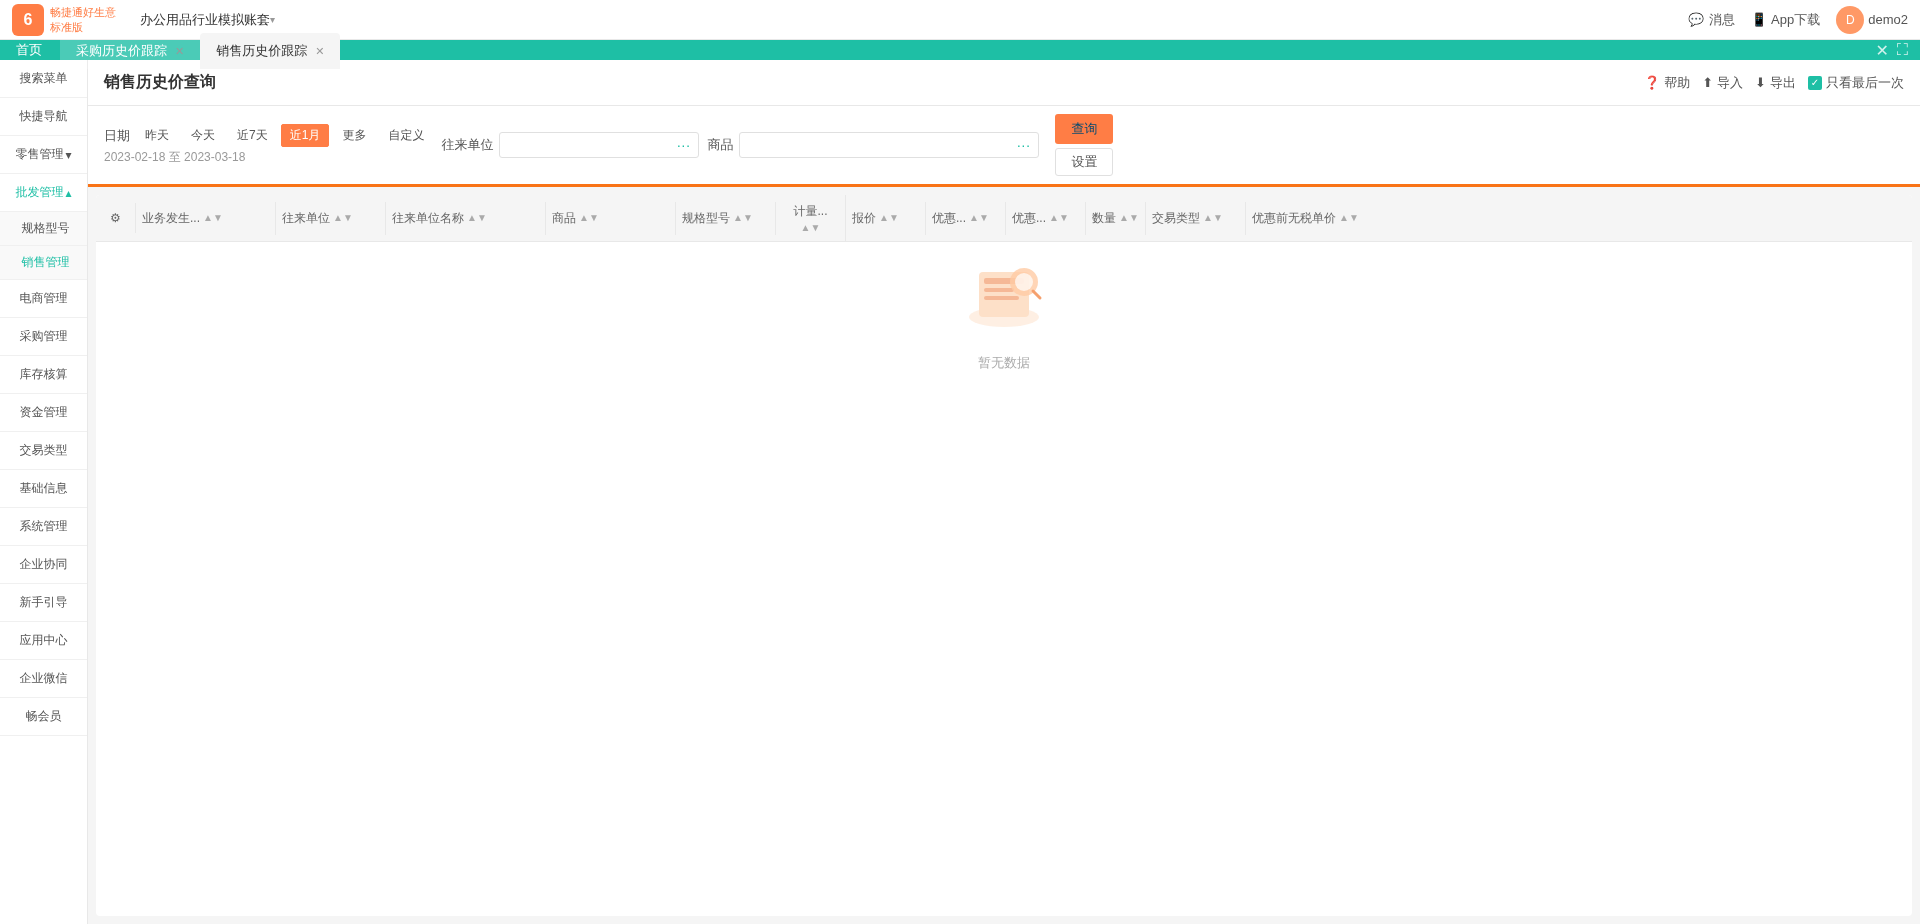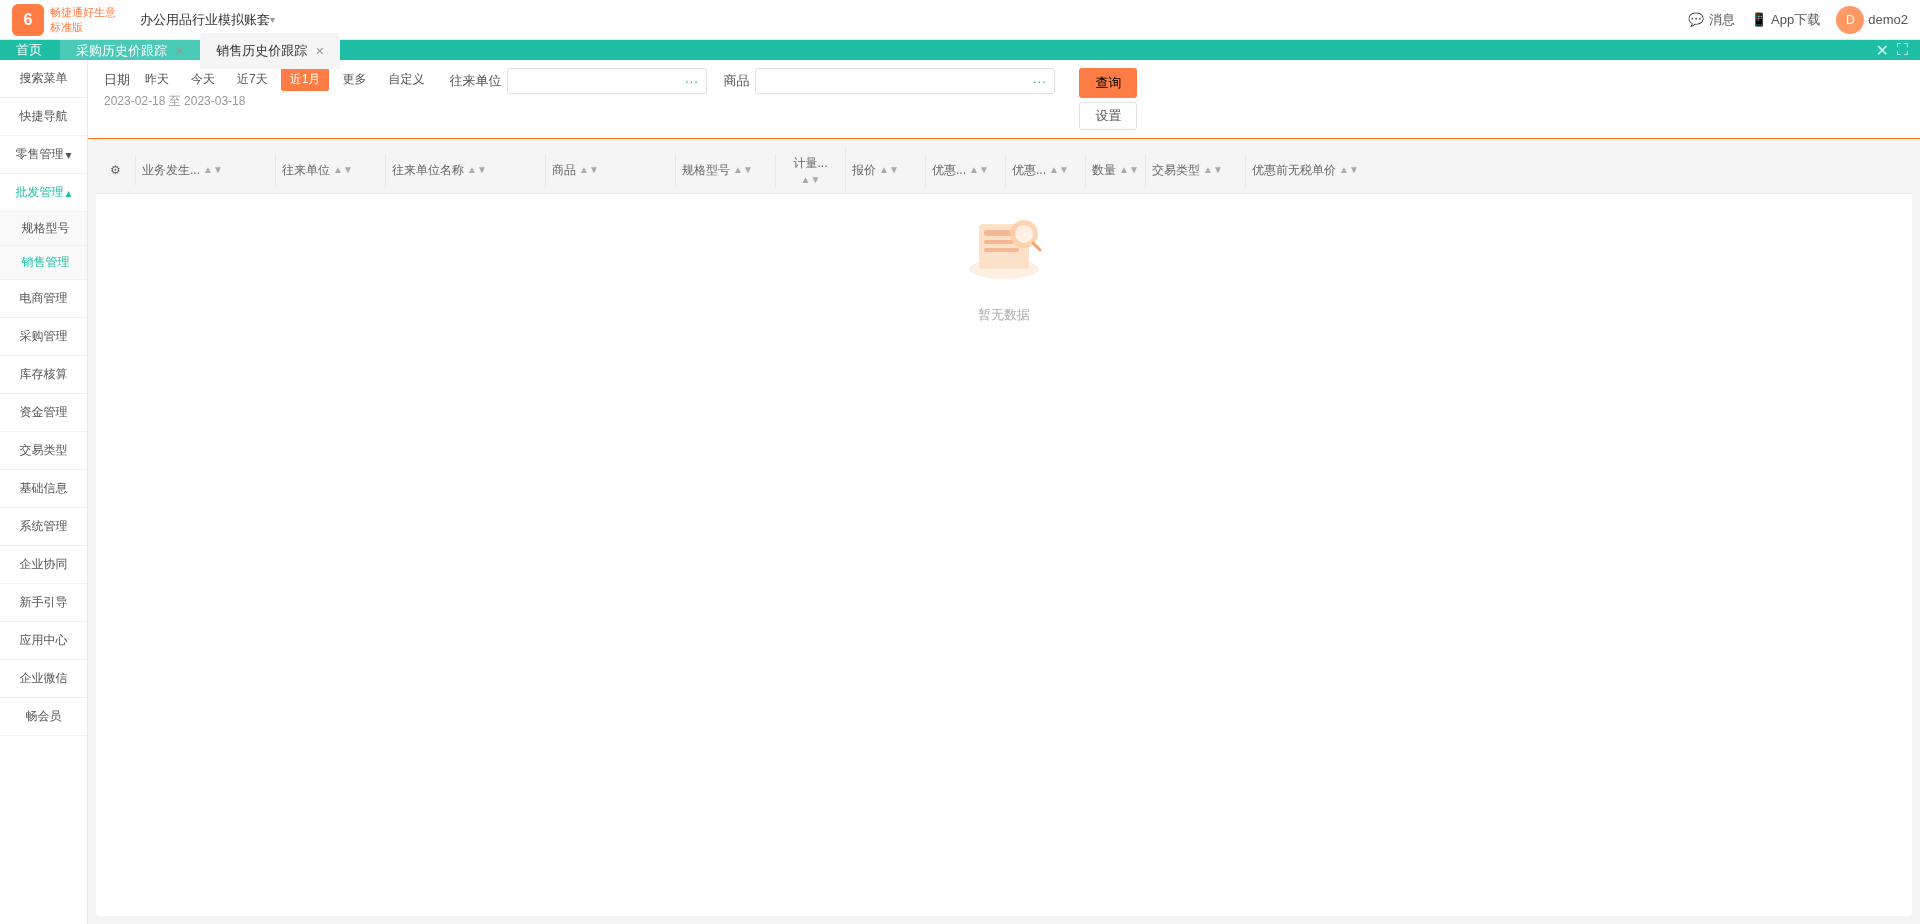--- a/index.html
+++ b/index.html
@@ -51,21 +51,21 @@
     .checkbox-wrap { display: flex; align-items: center; gap: 4px; font-size: 13px; color: #555; }
     .checkbox-teal { width: 14px; height: 14px; background: #1ebfa5; border-radius: 2px; display: flex; align-items: center; justify-content: center; color: white; font-size: 10px; }
     .filter-group { display: flex; align-items: center; gap: 6px; }
     .filter-label { font-size: 13px; color: #555; white-space: nowrap; }
     .date-options { display: flex; align-items: center; gap: 4px; }
     .date-btn { padding: 2px 8px; border-radius: 3px; font-size: 12px; cursor: pointer; color: #555; border: 1px solid transparent; }
     .date-btn.active { background: #ff7d45; color: white; border-color: #ff7d45; border-radius: 2px; }
     .date-range { font-size: 12px; color: #999; margin-top: 2px; }
     .input-field { border: 1px solid #e0e0e0; border-radius: 3px; padding: 4px 8px; font-size: 13px; min-width: 180px; color: #999; background: #fff; display: flex; align-items: center; justify-content: space-between; }
     .input-dots { color: #1ebfa5; font-size: 14px; cursor: pointer; }
-    .search-btn { background: #ff7d45; color: #000000; border: none; border-radius: 3px; padding: 6px 16px; font-size: 13px; cursor: pointer; }
+    .search-btn { background: #ff7d45; color: #0c4a6e; border: none; border-radius: 3px; padding: 6px 16px; font-size: 13px; cursor: pointer; }
     .settings-btn { background: #fff; color: #555; border: 1px solid #e0e0e0; border-radius: 3px; padding: 4px 12px; font-size: 13px; cursor: pointer; }
 
     
     .table-area { flex: 1; background: #fff; margin: 8px; border-radius: 4px; overflow: hidden; display: flex; flex-direction: column; }
     .table-header { display: flex; align-items: center; background: #f5f5f5; border-bottom: 1px solid #e8e8e8; min-height: 36px; }
     .th-cell { padding: 8px 6px; font-size: 12px; color: #666; display: flex; align-items: center; gap: 3px; border-right: 1px solid #e8e8e8; white-space: nowrap; overflow: hidden; }
     .th-cell:last-child { border-right: none; }
     .sort-icon { font-size: 10px; color: #aaa; display: flex; flex-direction: column; line-height: 1; }
     .th-gear { width: 40px; justify-content: center; }
     .th-date { width: 140px; }
@@ -82,21 +82,21 @@
     .th-notax { flex: 1; }
 
     
     .empty-state { flex: 1; display: flex; flex-direction: column; align-items: center; justify-content: center; }
     .empty-icon { width: 100px; height: 100px; position: relative; }
     .empty-text { font-size: 13px; color: #aaa; margin-top: 12px; }
 
     
     .table-body { flex: 1; overflow-y: auto; }
 
-    .filter-section { background: #fff; border-bottom: 1px solid #f97316; display: flex; align-items: flex-start; flex-wrap: wrap; gap: 16px; padding: 8px 16px; }
+    .filter-section { background: #fff; border-bottom: 3px solid #f97316; display: flex; align-items: center; flex-wrap: wrap; gap: 8px; padding: 8px 16px; }
     .filter-date-col { display: flex; flex-direction: column; }
     .filter-row-top { display: flex; align-items: center; gap: 6px; }
   </style>
 </head>
 <body>
 
 <div class="top-bar">
   <div class="top-bar-left">
     <div class="logo-area">
       <div class="logo-icon">6</div>
@@ -200,20 +200,43 @@
     <div class="sidebar-item">
       <span>企业微信</span>
     </div>
     <div class="sidebar-item">
       <span>畅会员</span>
     </div>
   </div>
 
   <div class="content-area">
 
+    <div class="page-header">
+      <div class="page-title-row">
+        <h2 class="page-title">销售历史价查询</h2>
+        <div class="header-actions">
+          <div class="header-action">
+            <span>❓</span>
+            <span>帮助</span>
+          </div>
+          <div class="header-action">
+            <span>⬆</span>
+            <span>导入</span>
+          </div>
+          <div class="header-action">
+            <span>⬇</span>
+            <span>导出</span>
+          </div>
+          <div class="checkbox-wrap">
+            <div class="checkbox-teal">✓</div>
+            <span>只看最后一次</span>
+          </div>
+        </div>
+      </div>
+    </div>
 
     <div class="filter-section">
       <div class="filter-date-col">
         <div class="filter-row-top">
           <span class="filter-label">日期</span>
           <div class="date-options">
             <span class="date-btn">昨天</span>
             <span class="date-btn">今天</span>
             <span class="date-btn">近7天</span>
             <span class="date-btn active">近1月</span>

